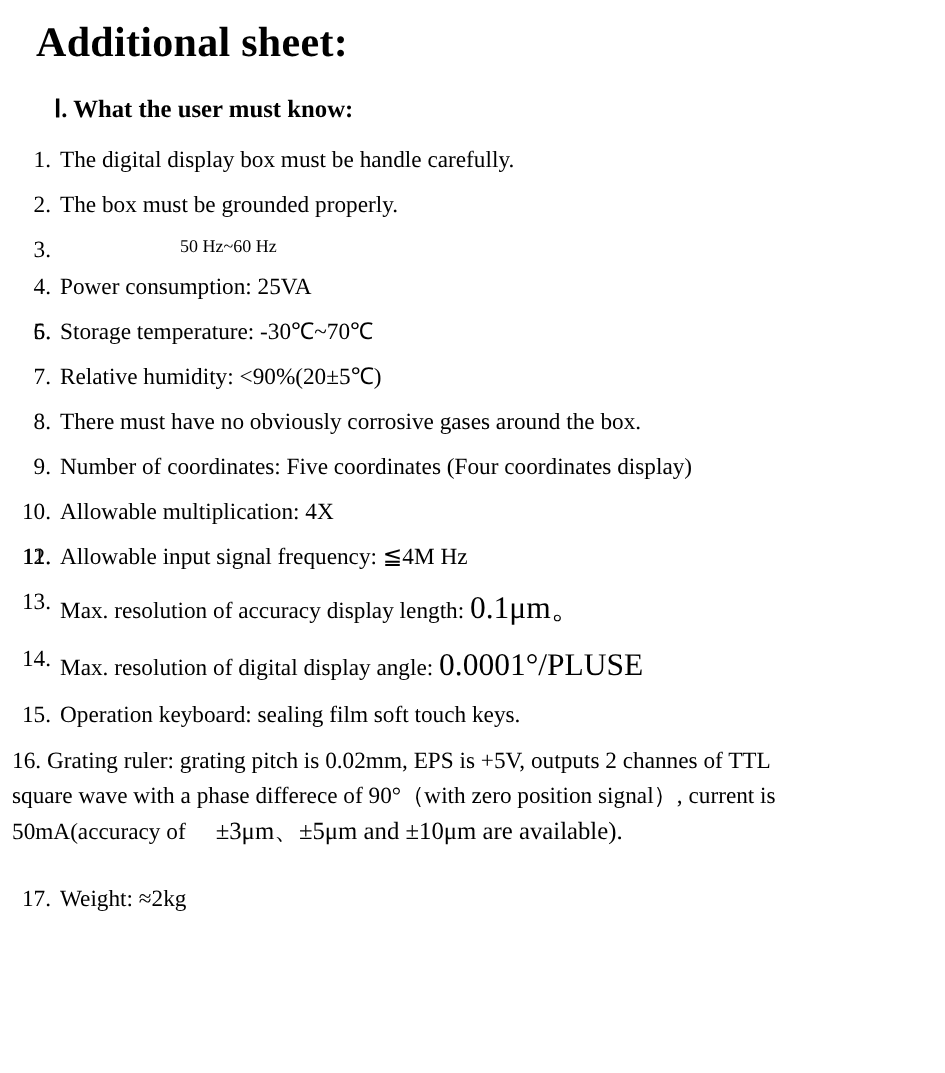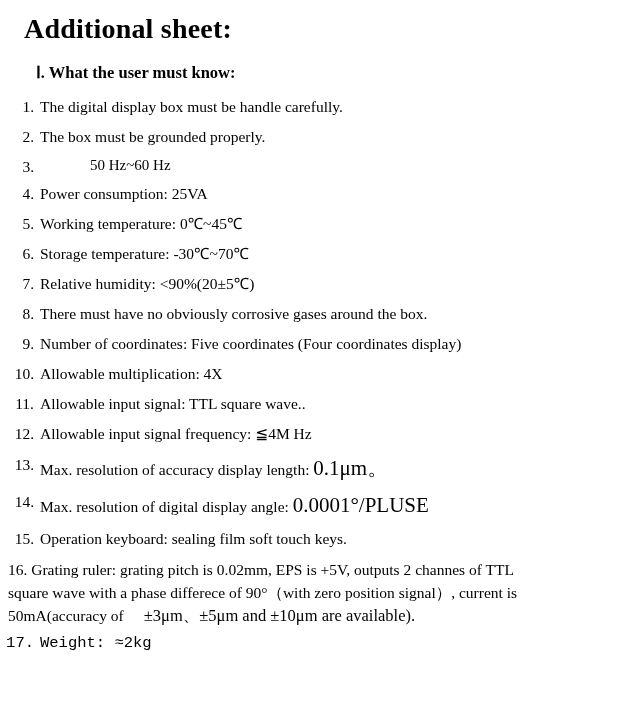--- a/index.html
+++ b/index.html
@@ -54,23 +54,23 @@
     left: 0;
     width: 34px;
     text-align: right;
     font-size: 15.5px;
   }
   .item .txt {
     display: block;
   }
   .subline {
     font-family: "Liberation Serif", serif;
-    font-size: 15px;
+    font-size: 12px;
     margin: 4px 0 9.5px 0;
-    padding-left: 90px;
+    padding-left: 120px;
   }
   .big {
     font-size: 21px;
   }
   .item-16 {
     font-family: "Liberation Serif", serif;
     font-size: 15.5px;
     line-height: 1.45;
     margin: 0 0 6px 0;
     padding: 0 18px 0 36px;
@@ -85,25 +85,25 @@
   .item-16 .l3 {
     display: block;
     text-indent: 0;
     margin-left: -32px;
   }
   .emph {
     font-size: 16.5px;
     margin-left: 20px;
   }
   .last-item {
-    font-family: Liberation Mono, monospace;
+    font-family: Liberation Serif, serif;
     font-size: 15.5px;
     padding-left: 40px;
     position: relative;
-    margin-top: 6px;
+    margin-top: 24px;
   }
   .last-item .num {
     position: absolute;
     left: 0;
     width: 34px;
     text-align: right;
   }
 </style>
 </head>
 <body>
@@ -131,21 +131,20 @@
     </li>
     <li class="subline">50 Hz~60 Hz</li>
 
     <li class="item">
       <span class="num">4.</span>
       <span class="txt">Power consumption: 25VA</span>
     </li>
 
     <li class="item">
       <span class="num">5.</span>
-      <span class="txt">Working temperature: 0℃~45℃</span>
     </li>
 
     <li class="item">
       <span class="num">6.</span>
       <span class="txt">Storage temperature: -30℃~70℃</span>
     </li>
 
     <li class="item">
       <span class="num">7.</span>
       <span class="txt">Relative humidity:   &lt;90%(20±5℃)</span>
@@ -161,21 +160,20 @@
       <span class="txt">Number of coordinates: Five coordinates (Four coordinates display)</span>
     </li>
 
     <li class="item">
       <span class="num">10.</span>
       <span class="txt">Allowable multiplication: 4X</span>
     </li>
 
     <li class="item">
       <span class="num">11.</span>
-      <span class="txt">Allowable input signal: TTL square wave..</span>
     </li>
 
     <li class="item">
       <span class="num">12.</span>
       <span class="txt">Allowable input signal frequency: ≦4M Hz</span>
     </li>
 
     <li class="item">
       <span class="num">13.</span>
       <span class="txt"><span>Max. resolution of accuracy display length:</span> <span class="big">0.1μm。</span></span>

